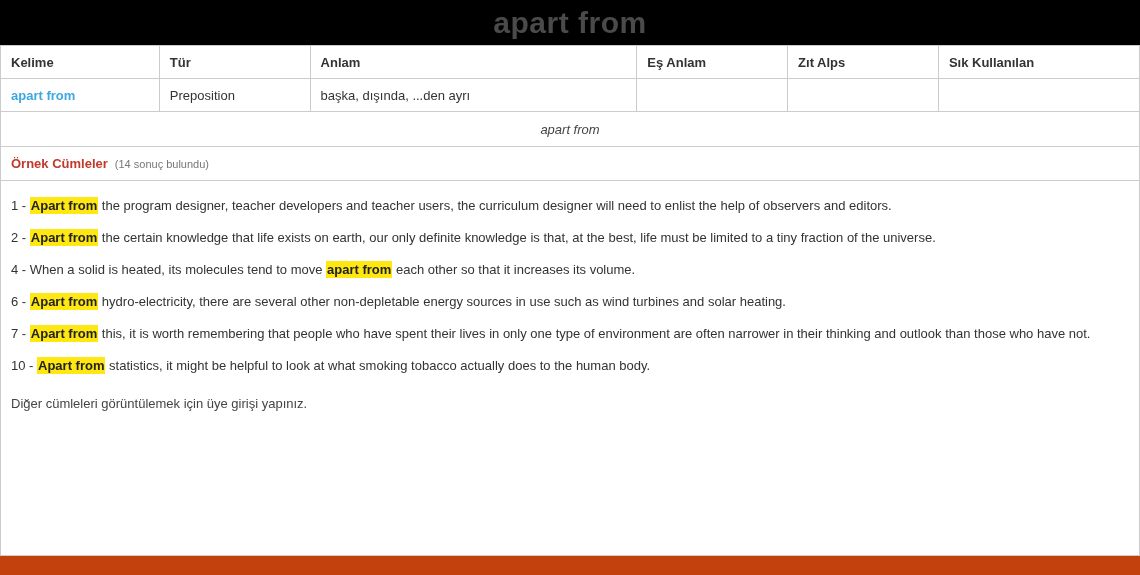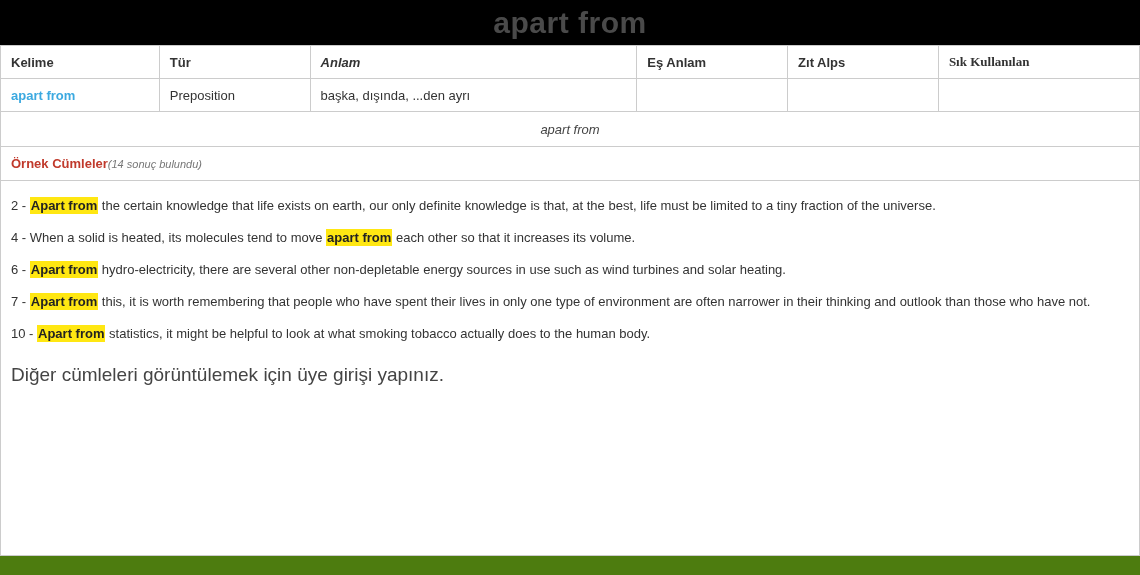--- a/index.html
+++ b/index.html
@@ -9,21 +9,21 @@
     width: 1140px;
     height: 575px;
     background: #ffffff;
     font-family: "Liberation Sans", sans-serif;
   }
   .page {
     width: 1140px;
     height: 575px;
     position: relative;
     overflow: hidden;
-    background: #4d7c0f;
+    background: #c2410c;
   }
   
   .banner {
     height: 45px;
     background: #000000;
     display: flex;
     align-items: center;
     justify-content: center;
   }
   .banner-title {
@@ -48,24 +48,24 @@
     text-align: left;
     vertical-align: middle;
     background: #ffffff;
   }
   .word-table th {
     font-weight: bold;
     color: #333333;
   }
   .col-kelime   { width: 158px; }
   .col-tur      { width: 150px; }
-  .col-anlam    { width: 325px; font-style: italic; }
+  .col-anlam    { width: 325px; }
   .col-es       { width: 150px; }
   .col-zit      { width: 150px; }
-  .col-sik      { width: 200px; font-family: Liberation Serif, serif; }
+  .col-sik      { width: 200px; }
   .word-link {
     color: #3ba9e0;
     text-decoration: none;
     font-weight: bold;
     font-size: 13px;
   }
   
   .echo-row {
     border: 1px solid #cccccc;
     border-top: none;
@@ -89,21 +89,21 @@
     background: #ffffff;
   }
   .examples-title {
     color: #c0392b;
     font-weight: bold;
     font-size: 13px;
   }
   .examples-count {
     color: #777777;
     font-size: 11px;
-    font-style: italic;
+    margin-left: 7px;
   }
   
   .sentence-box {
     border: 1px solid #cccccc;
     border-top: none;
     padding: 9px 10px 6px 10px;
     background: #ffffff;
     height: 375px;
   }
   .sentence {
@@ -113,21 +113,21 @@
     padding: 8px 0 8px 0;
     white-space: nowrap;
   }
   .hl {
     background: #ffe712;
     color: #222222;
     font-weight: bold;
     padding: 1px 1px;
   }
   .footer-note {
-    font-size: 19px;
+    font-size: 13px;
     color: #444444;
     padding-top: 14px;
   }
 </style>
 </head>
 <body>
 
 <div class="page">
 
   <div class="banner">
@@ -163,20 +163,23 @@
     <span>apart from</span>
   </div>
 
   <div class="examples-header">
     <span class="examples-title">Örnek Cümleler</span>
     <span class="examples-count">(14 sonuç bulundu)</span>
   </div>
 
   <div class="sentence-box">
     <div class="sentence">
+      <span>1 - </span><span></span><span class="hl">Apart from</span><span> the program designer, teacher developers and teacher users, the curriculum designer will need to enlist the help of observers and editors.</span>
+    </div>
+    <div class="sentence">
       <span>2 - </span><span></span><span class="hl">Apart from</span><span> the certain knowledge that life exists on earth, our only definite knowledge is that, at the best, life must be limited to a tiny fraction of the universe.</span>
     </div>
     <div class="sentence">
       <span>4 - </span><span>When a solid is heated, its molecules tend to move </span><span class="hl">apart from</span><span> each other so that it increases its volume.</span>
     </div>
     <div class="sentence">
       <span>6 - </span><span></span><span class="hl">Apart from</span><span> hydro-electricity, there are several other non-depletable energy sources in use such as wind turbines and solar heating.</span>
     </div>
     <div class="sentence">
       <span>7 - </span><span></span><span class="hl">Apart from</span><span> this, it is worth remembering that people who have spent their lives in only one type of environment are often narrower in their thinking and outlook than those who have not.</span>

